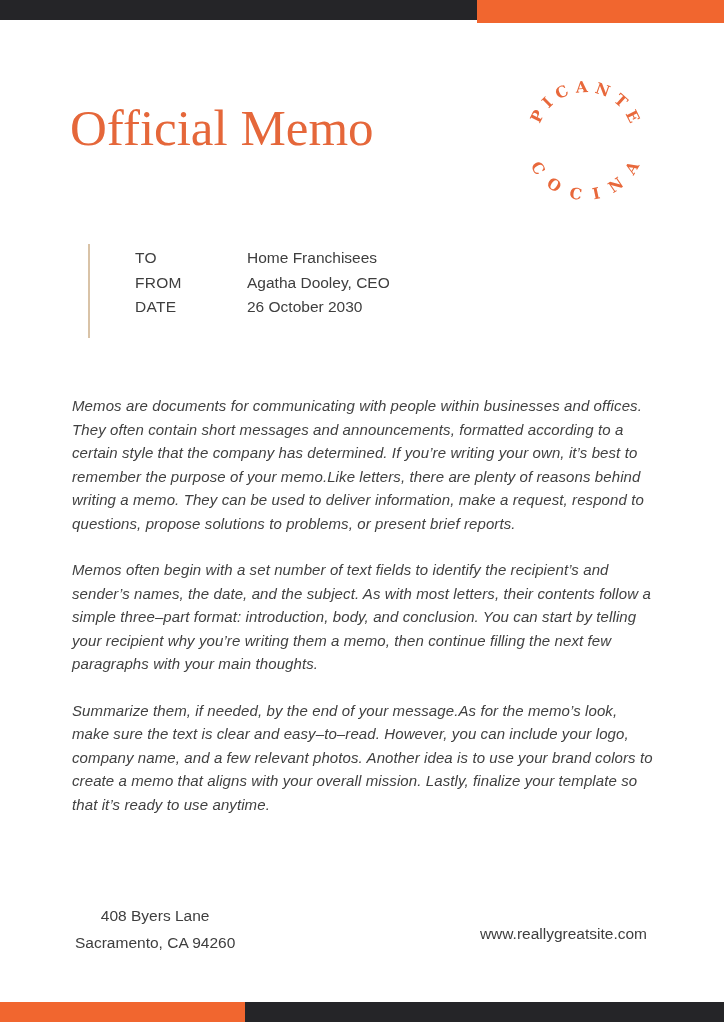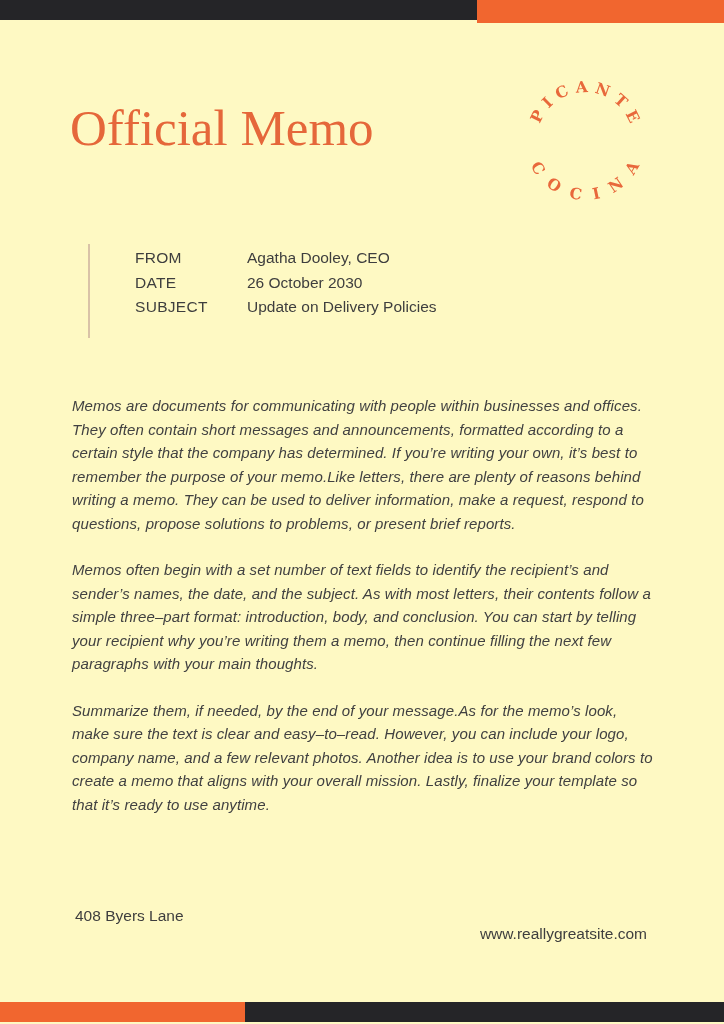--- a/index.html
+++ b/index.html
@@ -1,20 +1,20 @@
 <!DOCTYPE html>
 <html><head>
 <meta charset="utf-8">
 <style>
   html,body{margin:0;padding:0;background:#e9e9e9;}
   .page{
     position:relative;
     width:724px;height:1024px;
     margin:0 auto;
-    background:#fef9c3;
+    background:#ffffff;
     overflow:hidden;
     font-family:"Liberation Sans", sans-serif;
     color:#414141;
   }
   
   .topbar-dark{position:absolute;left:0;top:0;width:477px;height:20px;background:#252528;}
   .topbar-orange{position:absolute;left:477px;top:0;width:247px;height:23px;background:#f1662f;}
   
   .page-title{
     position:absolute;left:70px;top:100px;
@@ -74,41 +74,42 @@
     </text>
     <text>
       <textPath href="#arcBottom" startOffset="50%" text-anchor="middle" textLength="136" lengthAdjust="spacing">COCINA</textPath>
     </text>
   </svg>
 
   <div class="field-divider"></div>
 
   <div class="fields">
     <div class="field-row">
+      <span class="field-label">TO</span>
+      <span class="field-value">Home Franchisees</span>
+    </div>
+    <div class="field-row">
       <span class="field-label">FROM</span>
       <span class="field-value">Agatha Dooley, CEO</span>
     </div>
     <div class="field-row">
       <span class="field-label">DATE</span>
       <span class="field-value">26 October 2030</span>
-    </div>
-    <div class="field-row">
-      <span class="field-label">SUBJECT</span>
-      <span class="field-value">Update on Delivery Policies</span>
     </div>
   </div>
 
   <div class="body-text">
     <p>Memos are documents for communicating with people within businesses and offices. They often contain short messages and announcements, formatted according to a certain style that the company has determined. If you’re writing your own, it’s best to remember the purpose of your memo.Like letters, there are plenty of reasons behind writing a memo. They can be used to deliver information, make a request, respond to questions, propose solutions to problems, or present brief reports.</p>
     <p>Memos often begin with a set number of text fields to identify the recipient’s and sender’s names, the date, and the subject. As with most letters, their contents follow a simple three–part format: introduction, body, and conclusion. You can start by telling your recipient why you’re writing them a memo, then continue filling the next few paragraphs with your main thoughts.</p>
     <p>Summarize them, if needed, by the end of your message.As for the memo’s look, make sure the text is clear and easy–to–read. However, you can include your logo, company name, and a few relevant photos. Another idea is to use your brand colors to create a memo that aligns with your overall mission. Lastly, finalize your template so that it’s ready to use anytime.</p>
   </div>
 
   <div class="address">
     <div>408 Byers Lane</div>
+    <div>Sacramento, CA 94260</div>
   </div>
 
   <div class="website">www.reallygreatsite.com</div>
 
   <div class="bottombar-orange"></div>
   <div class="bottombar-dark"></div>
 
 </div>
 
 </body></html>

